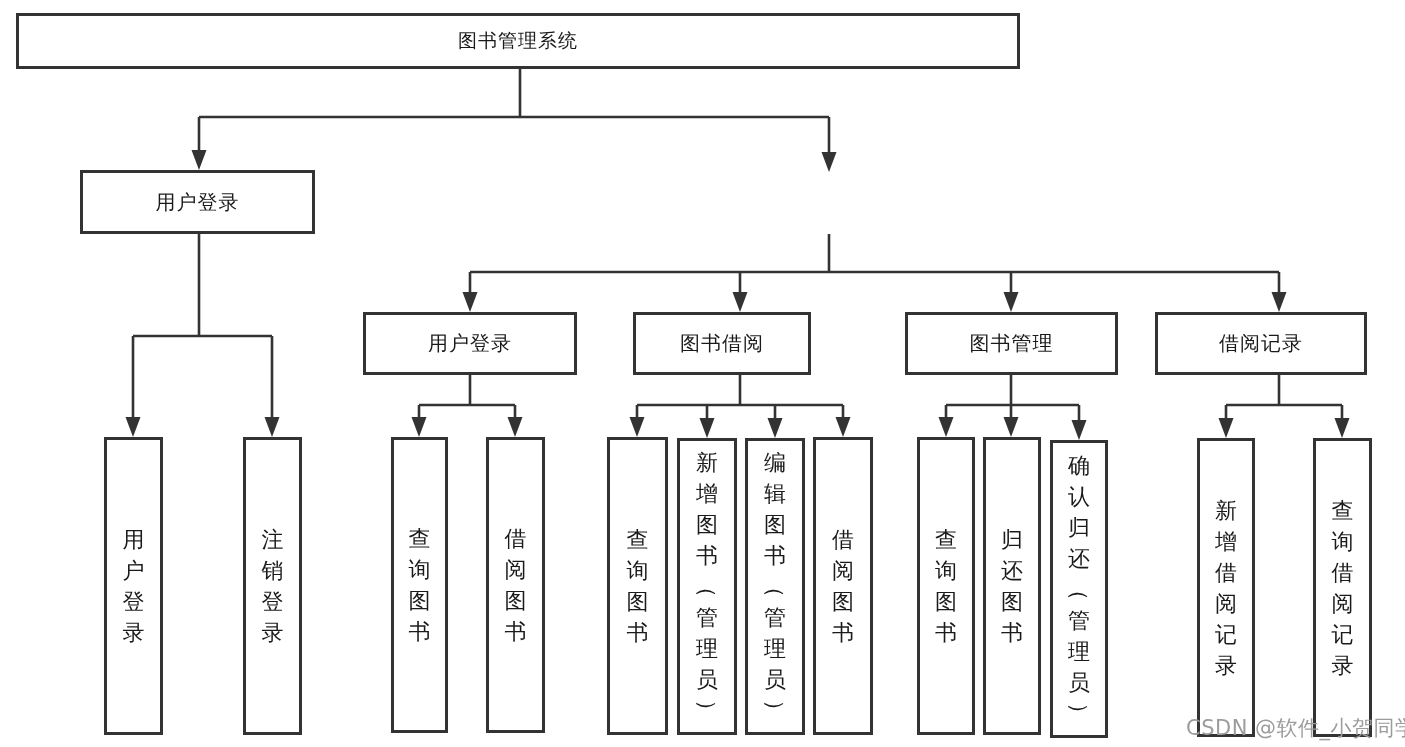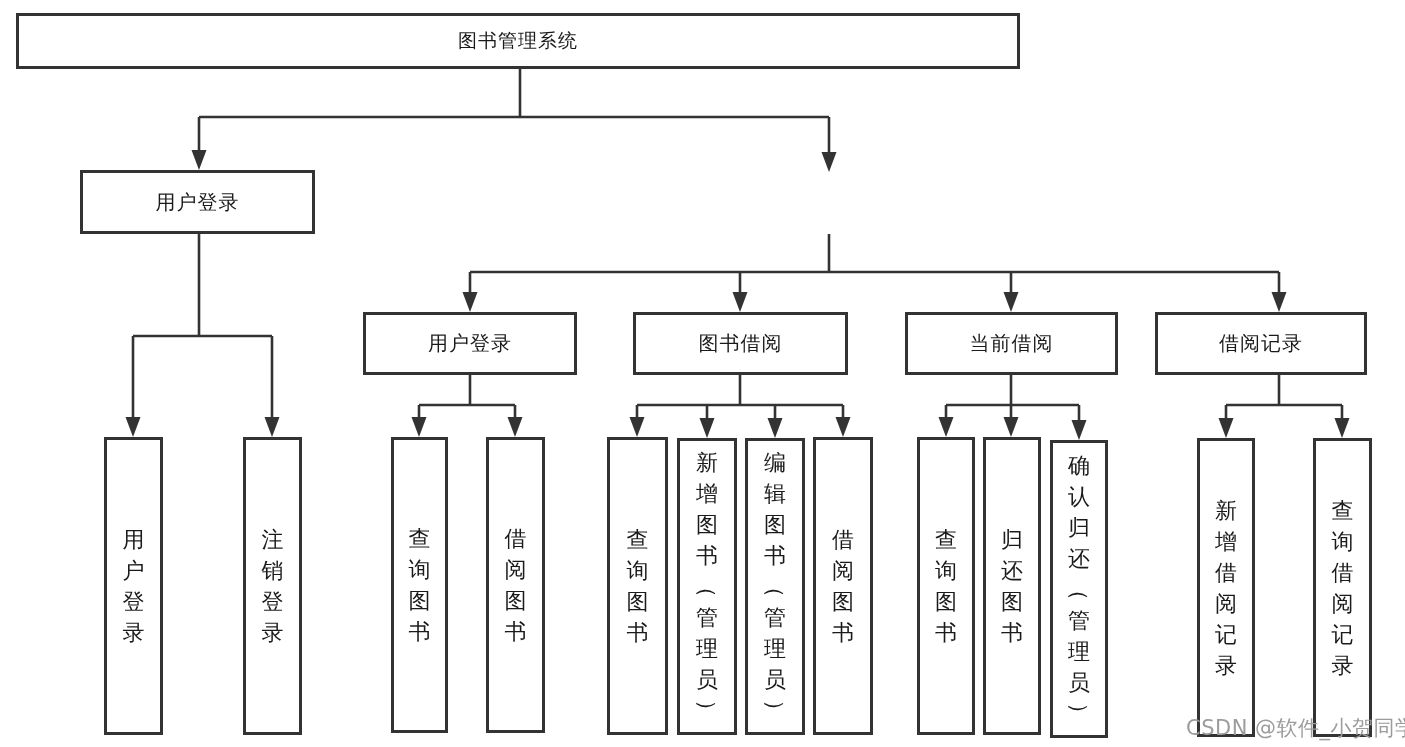--- a/index.html
+++ b/index.html
@@ -122,22 +122,22 @@
       <polygon points="1218.5,418 1233.5,418 1226,438" fill="#333333"></polygon>
       <line x1="1342" y1="405" x2="1342" y2="422" stroke="#333333" stroke-width="2.6"></line>
       <polygon points="1334.5,418 1349.5,418 1342,438" fill="#333333"></polygon>
     </svg>
 
   <div class="node hdr" style="left:80px;top:170px;width:235px;height:64px">用户登录</div>
 
   <div class="node hdr root-hdr" style="left:16px;top:13px;width:1004px;height:56px">图书管理系统</div>
 
   <div class="node hdr" style="left:363px;top:312px;width:214px;height:63px">用户登录</div>
-  <div class="node hdr" style="left:633px;top:312px;width:215px;height:63px">图书借阅</div>
-  <div class="node hdr" style="left:905px;top:312px;width:213px;height:63px">当前借阅</div>
+  <div class="node hdr" style="left:633px;top:312px;width:178px;height:63px">图书借阅</div>
+  <div class="node hdr" style="left:905px;top:312px;width:213px;height:63px">图书管理</div>
   <div class="node hdr" style="left:1155px;top:312px;width:212px;height:63px">借阅记录</div>
 
   <div class="node leaf" style="left:104px;top:437px;width:59px;height:298px">
       <span class="vchar">用</span>
       <span class="vchar">户</span>
       <span class="vchar">登</span>
       <span class="vchar">录</span>
     </div>
   <div class="node leaf" style="left:243px;top:437px;width:59px;height:298px">
       <span class="vchar">注</span>

